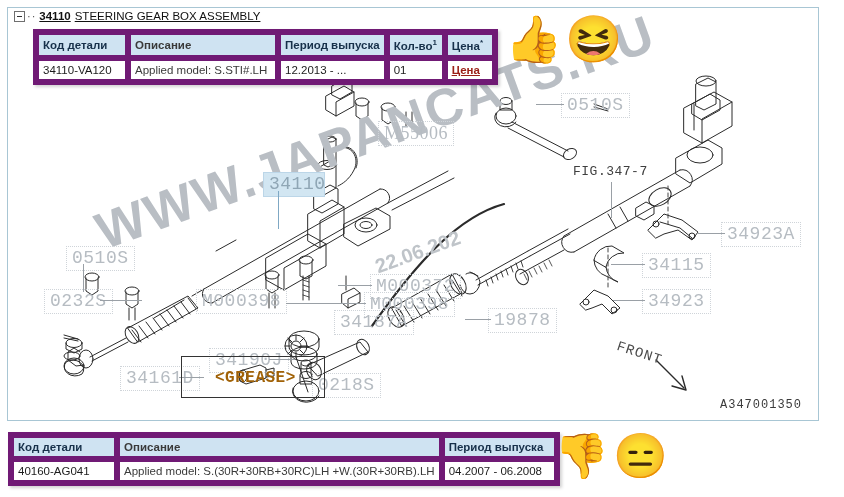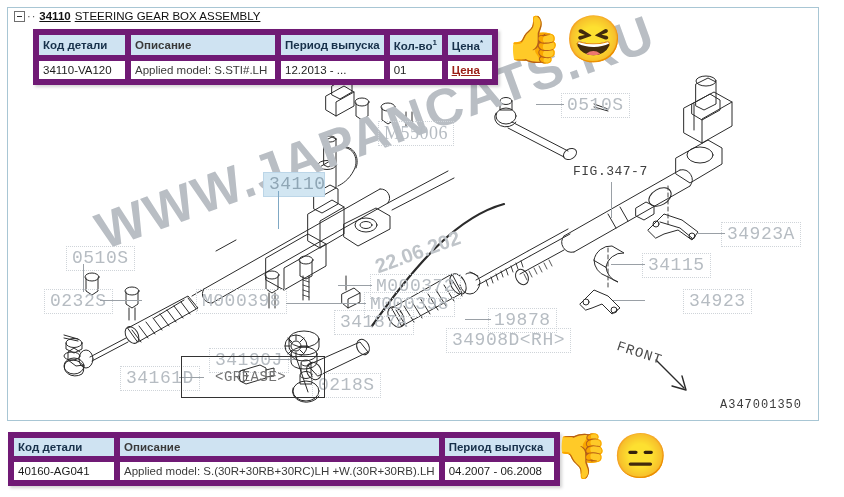--- a/index.html
+++ b/index.html
@@ -473,44 +473,43 @@
     <div class="lbl" style="left:356px; top:284px;">M000398</div>
     <div class="leader h" style="left:278px;top:295px; width:80px;"></div>
 
     <div class="lbl" style="left:326px; top:302px;">34187A</div>
 
     <div class="lbl" style="left:304px; top:365px;">0218S</div>
 
     <div class="lbl" style="left:480px; top:300px;">19878</div>
     <div class="leader h" style="left:457px;top:311px; width:26px;"></div>
 
-    <div class="lbl" style="left:438px; top:320px;">34908D&lt;RH&gt;</div>
 
     <div class="lbl" style="left:370px; top:113px;font-family:Liberation Serif, serif;">M55006</div>
 
     <div class="lbl sel" style="left:255px; top:164px; width:62px;">34110</div>
     <div class="leader v" style="left:270px; top:183px; height:38px; background:#7fa8c4;"></div>
 
     <div class="lbl" style="left:553px; top:85px;">0510S</div>
     <div class="leader h" style="left:528px;top:96px; width:28px;"></div>
 
     <div class="lbl" style="left:713px; top:214px;">34923A</div>
     <div class="leader h" style="left:690px;top:225px; width:27px;"></div>
 
     <div class="lbl" style="left:634px; top:245px;">34115</div>
     <div class="leader h" style="left:603px;top:256px; width:34px;"></div>
 
-    <div class="lbl" style="left:634px; top:281px;margin-left:41px;">34923</div>
+    <div class="lbl" style="left:634px; top:281px;">34923</div>
     <div class="leader h" style="left:605px;top:292px; width:32px;"></div>
 
     <div class="lbl plain" style="left:560px; top:155px; font-size:13px; color:#3f3f3f;">FIG.347-7</div>
     <div class="leader v" style="left:603px; top:174px; height:36px;"></div>
 
     <div class="grease-box" style="left:173px; top:348px; width:144px; height:42px;"></div>
-    <div class="lbl plain" style="left:202px; top:360px; font-size:14px; color:#737373;">&lt;GREASE&gt;</div>
+    <div class="lbl plain" style="left:202px; top:360px; font-size:16px; color:#a16207;font-weight:bold;">&lt;GREASE&gt;</div>
 
     <div id="front-text">FRONT</div>
 
     <div id="diagram-code">A347001350</div>
   </div>
 
   <div class="assembly-head">
     <span class="tree-toggle"></span>
     <span class="tree-dots">··</span>
     <span class="assembly-code">34110</span>

